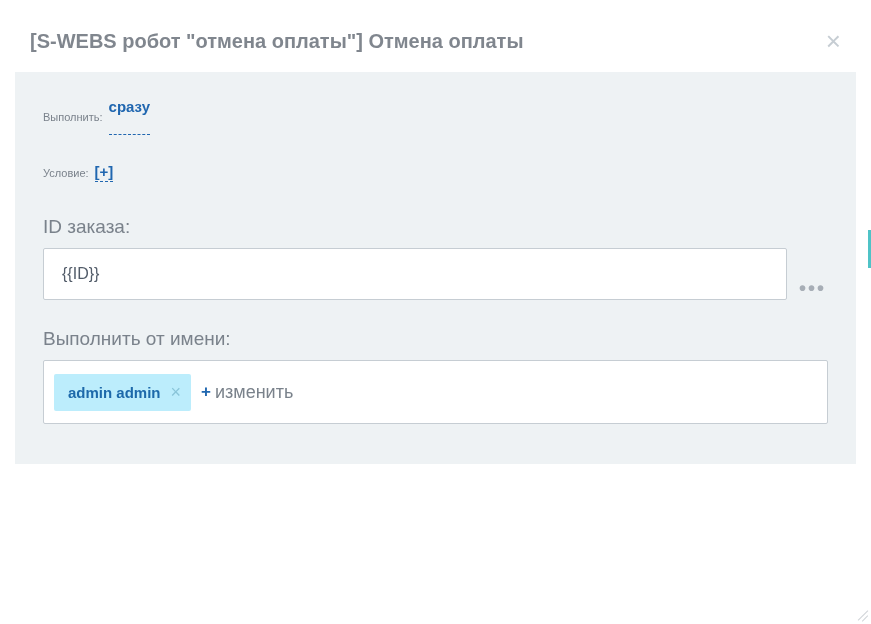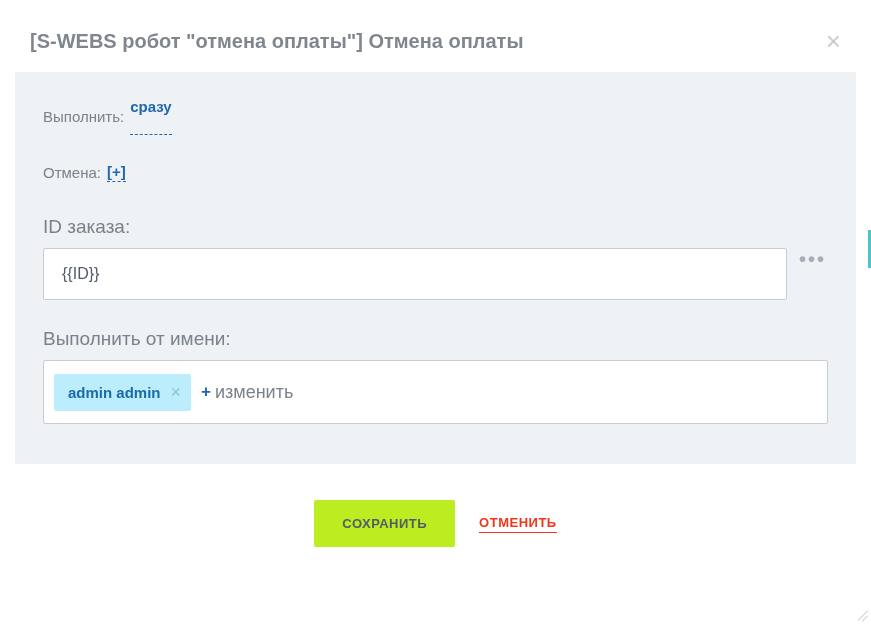--- a/index.html
+++ b/index.html
@@ -50,21 +50,21 @@
       justify-content: space-between;
       margin-bottom: 28px;
     }
     .execute-group {
       display: flex;
       align-items: center;
       gap: 6px;
     }
     .label {
       color: #7a828b;
-      font-size: 15px;
+      font-size: 11px;
     }
     .link-dashed {
       color: #2067b0;
       font-weight: 700;
       cursor: pointer;
       border-bottom: 1px dashed #2067b0;
       padding-bottom: 19px;
     }
     .checkbox-group {
       display: flex;
@@ -111,21 +111,21 @@
       border-bottom: 1px dashed #2067b0;
       padding-bottom: 1px;
     }
     .field-label {
       color: #7a828b;
       font-size: 19px;
       margin-bottom: 10px;
     }
     .input-wrapper {
       display: flex;
-      align-items: flex-start;
+      align-items: flex-end;
       gap: 10px;
       margin-bottom: 28px;
     }
     .text-input {
       flex: 1;
       height: 52px;
       background: #ffffff;
       border: 1px solid #c6cdd3;
       border-radius: 2px;
       padding: 0 18px;
@@ -261,21 +261,21 @@
 
   <div class="content-panel">
     <div class="row-top">
       <div class="execute-group">
         <span class="label">Выполнить:</span>
         <span class="link-dashed">сразу</span>
       </div>
     </div>
 
     <div class="condition-row">
-      <span class="label">Отмена:</span>
+      <span class="label">Условие:</span>
       <span class="add-plus">[+]</span>
     </div>
 
     <div class="field-label">ID заказа:</div>
     <div class="input-wrapper">
       <input type="text" class="text-input" value="{{ID}}" style="">
       <span class="more-dots">•••</span>
     </div>
 
     <div class="field-label">Выполнить от имени:</div>
@@ -284,20 +284,16 @@
         <span>admin admin</span>
         <span class="chip-remove">×</span>
       </div>
       <div class="change-link">
         <span class="plus-sign">+</span>
         <span class="change-text">изменить</span>
       </div>
     </div>
   </div>
 
-  <div class="footer">
-    <button class="btn-save">СОХРАНИТЬ</button>
-    <button class="btn-cancel">ОТМЕНИТЬ</button>
-  </div>
 
   <div class="right-accent"></div>
   <div class="resize-handle"></div>
 </div>
 
 </body></html>

